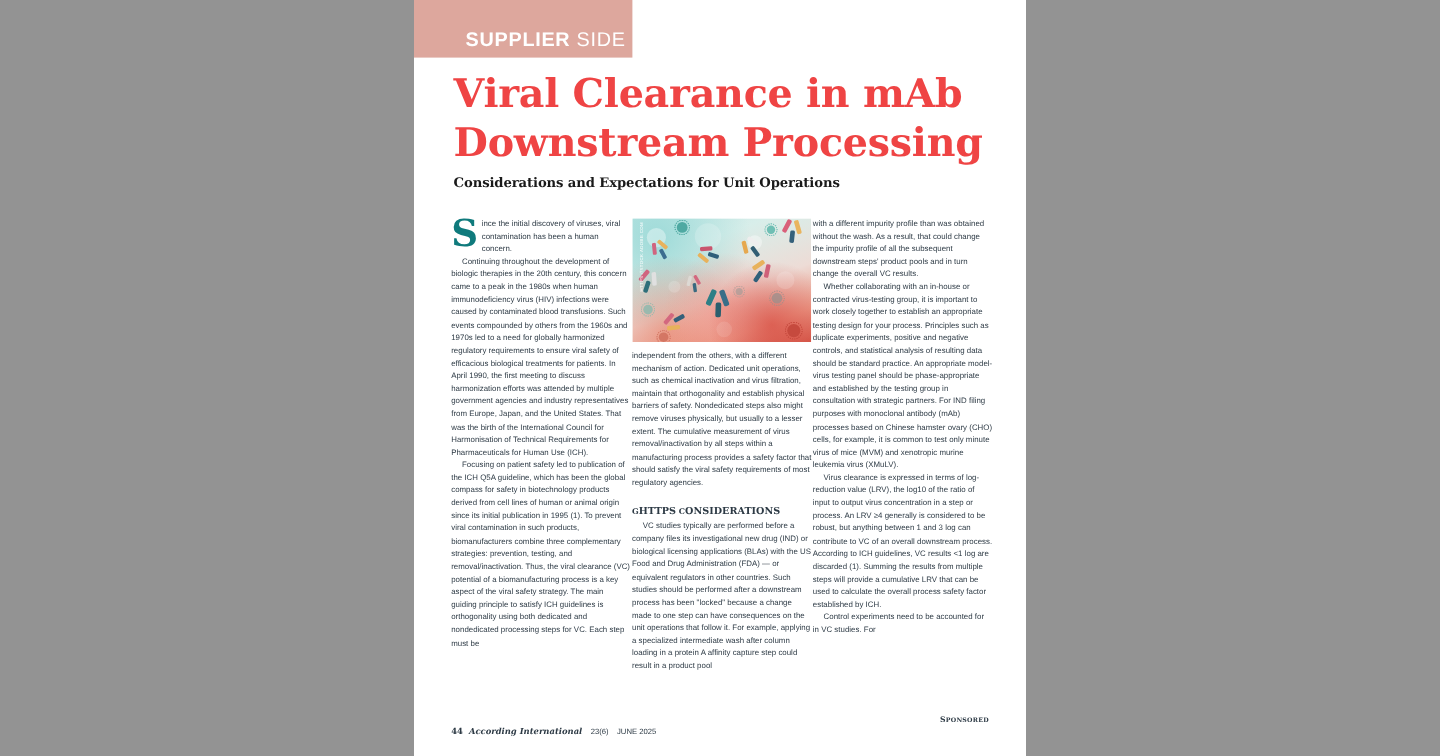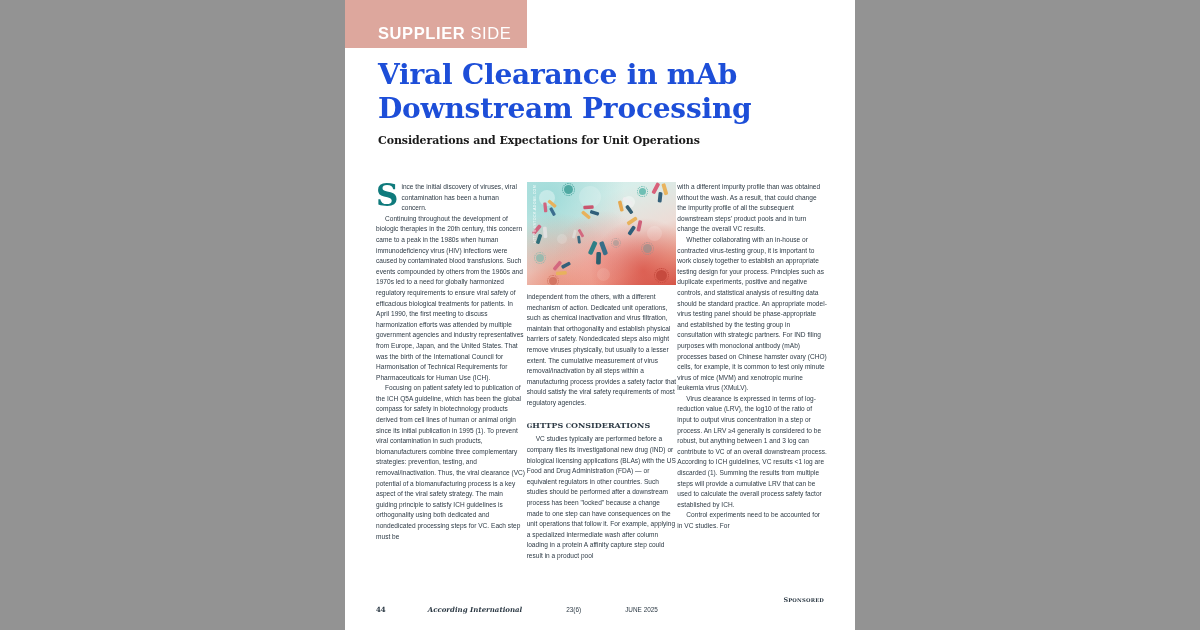--- a/index.html
+++ b/index.html
@@ -32,21 +32,21 @@
   .kicker-band {
     position: absolute;
     left: 0;
     top: 0;
     width: 182px;
     height: 48px;
     background: #dda79d;
   }
   .kicker-text {
     position: absolute;
-    left: 33px;
+    left: 43px;
     top: 24px;
     font-size: 16.5px;
     letter-spacing: 0.6px;
     color: #ffffff;
     white-space: nowrap;
   }
   .kicker-text .strong {
     font-weight: bold;
   }
   .kicker-text .light {
@@ -55,23 +55,23 @@
   
   .titleblock {
     position: absolute;
     left: 33px;
     top: 58px;
     width: 450px;
   }
   .title {
     font-family: "DejaVu Serif", "Liberation Serif", serif;
     font-weight: bold;
-    font-size: 28px;
+    font-size: 33px;
     line-height: 1.23;
-    color: #1d4ed8;
+    color: #ef4444;
     margin: 0;
     letter-spacing: -0.2px;
   }
   .subtitle {
     font-family: "DejaVu Serif", "Liberation Serif", serif;
     font-weight: bold;
     font-size: 11px;
     color: #1a1a1a;
     margin: 7px 0 0 0;
     letter-spacing: -0.1px;
@@ -214,21 +214,20 @@
   
   .footer {
     position: absolute;
     left: 31px;
     bottom: 16px;
     width: 452px;
     display: flex;
     align-items: baseline;
     font-size: 6.2px;
     color: #2d3a45;
-    gap: 37px;
   }
   .footer .pg {
     font-family: "DejaVu Serif", "Liberation Serif", serif;
     font-weight: bold;
     font-size: 7px;
     margin-right: 5px;
   }
   .footer .mag {
     font-family: "DejaVu Serif", "Liberation Serif", serif;
     font-style: italic;

